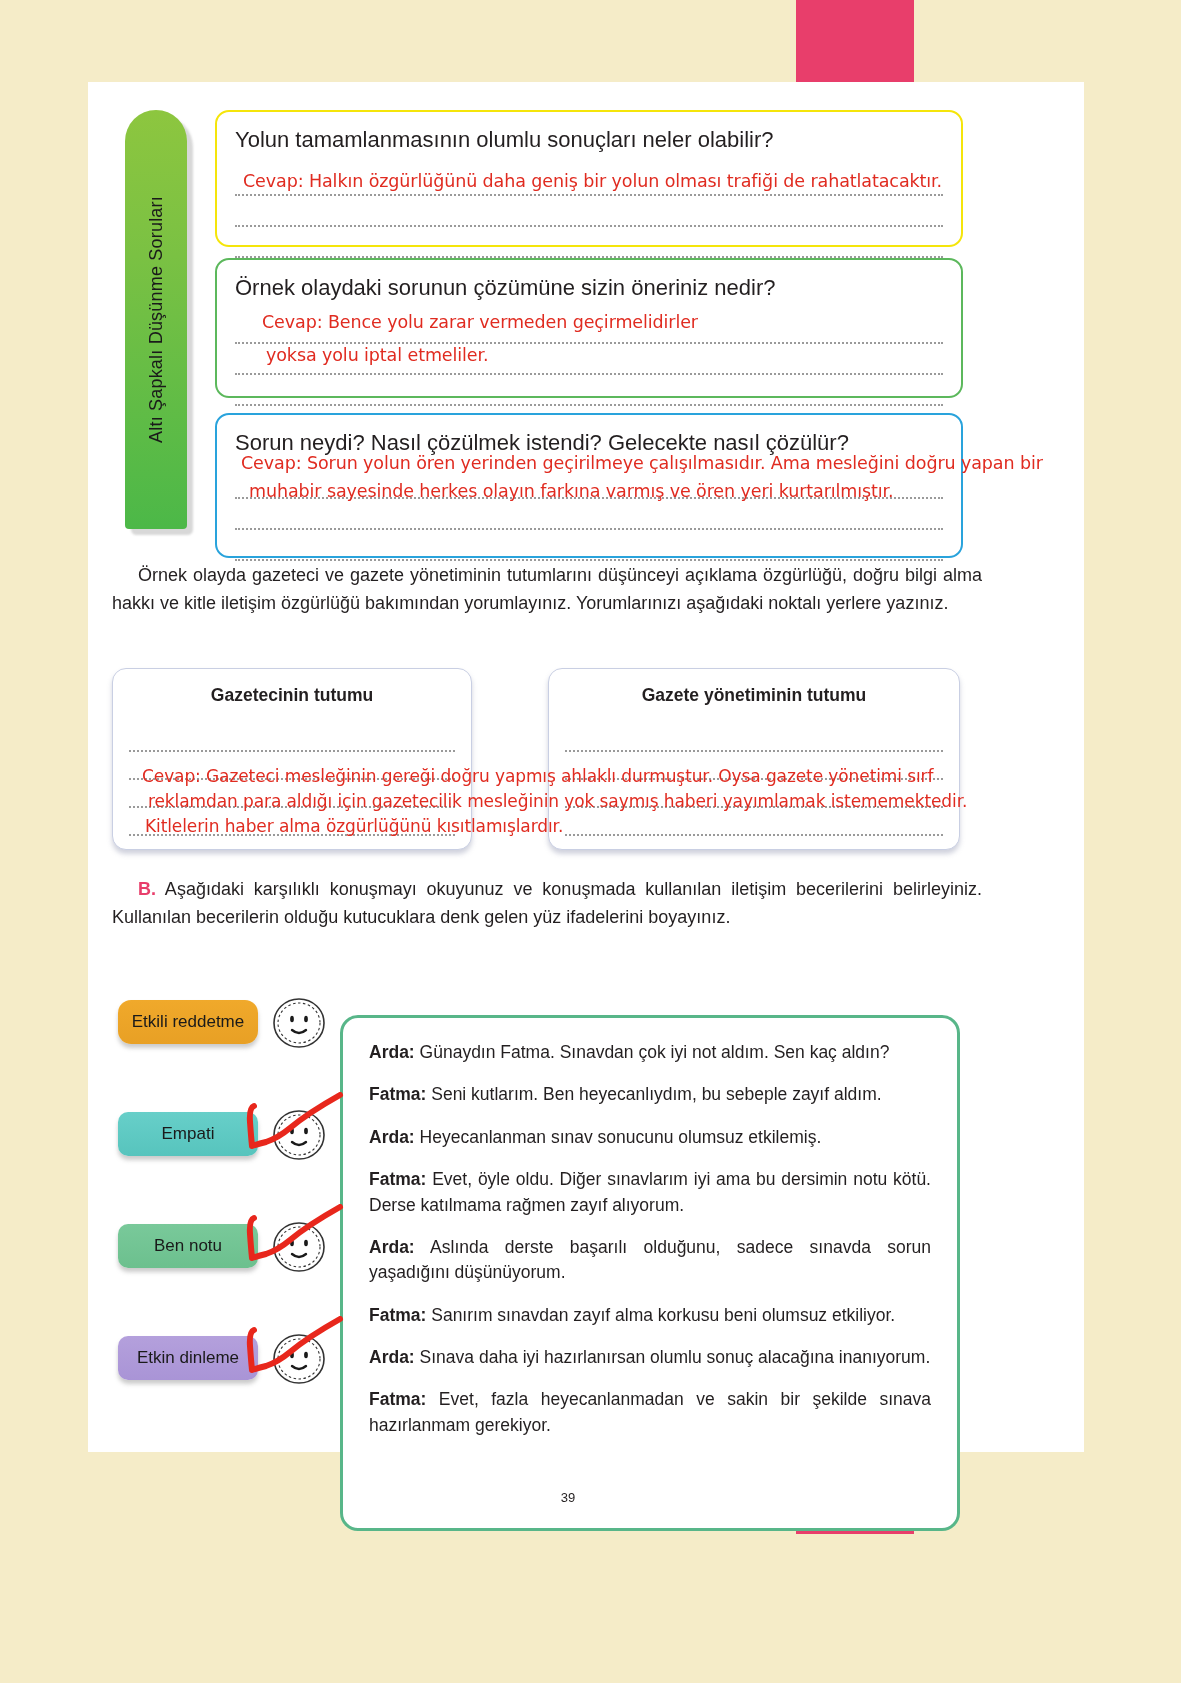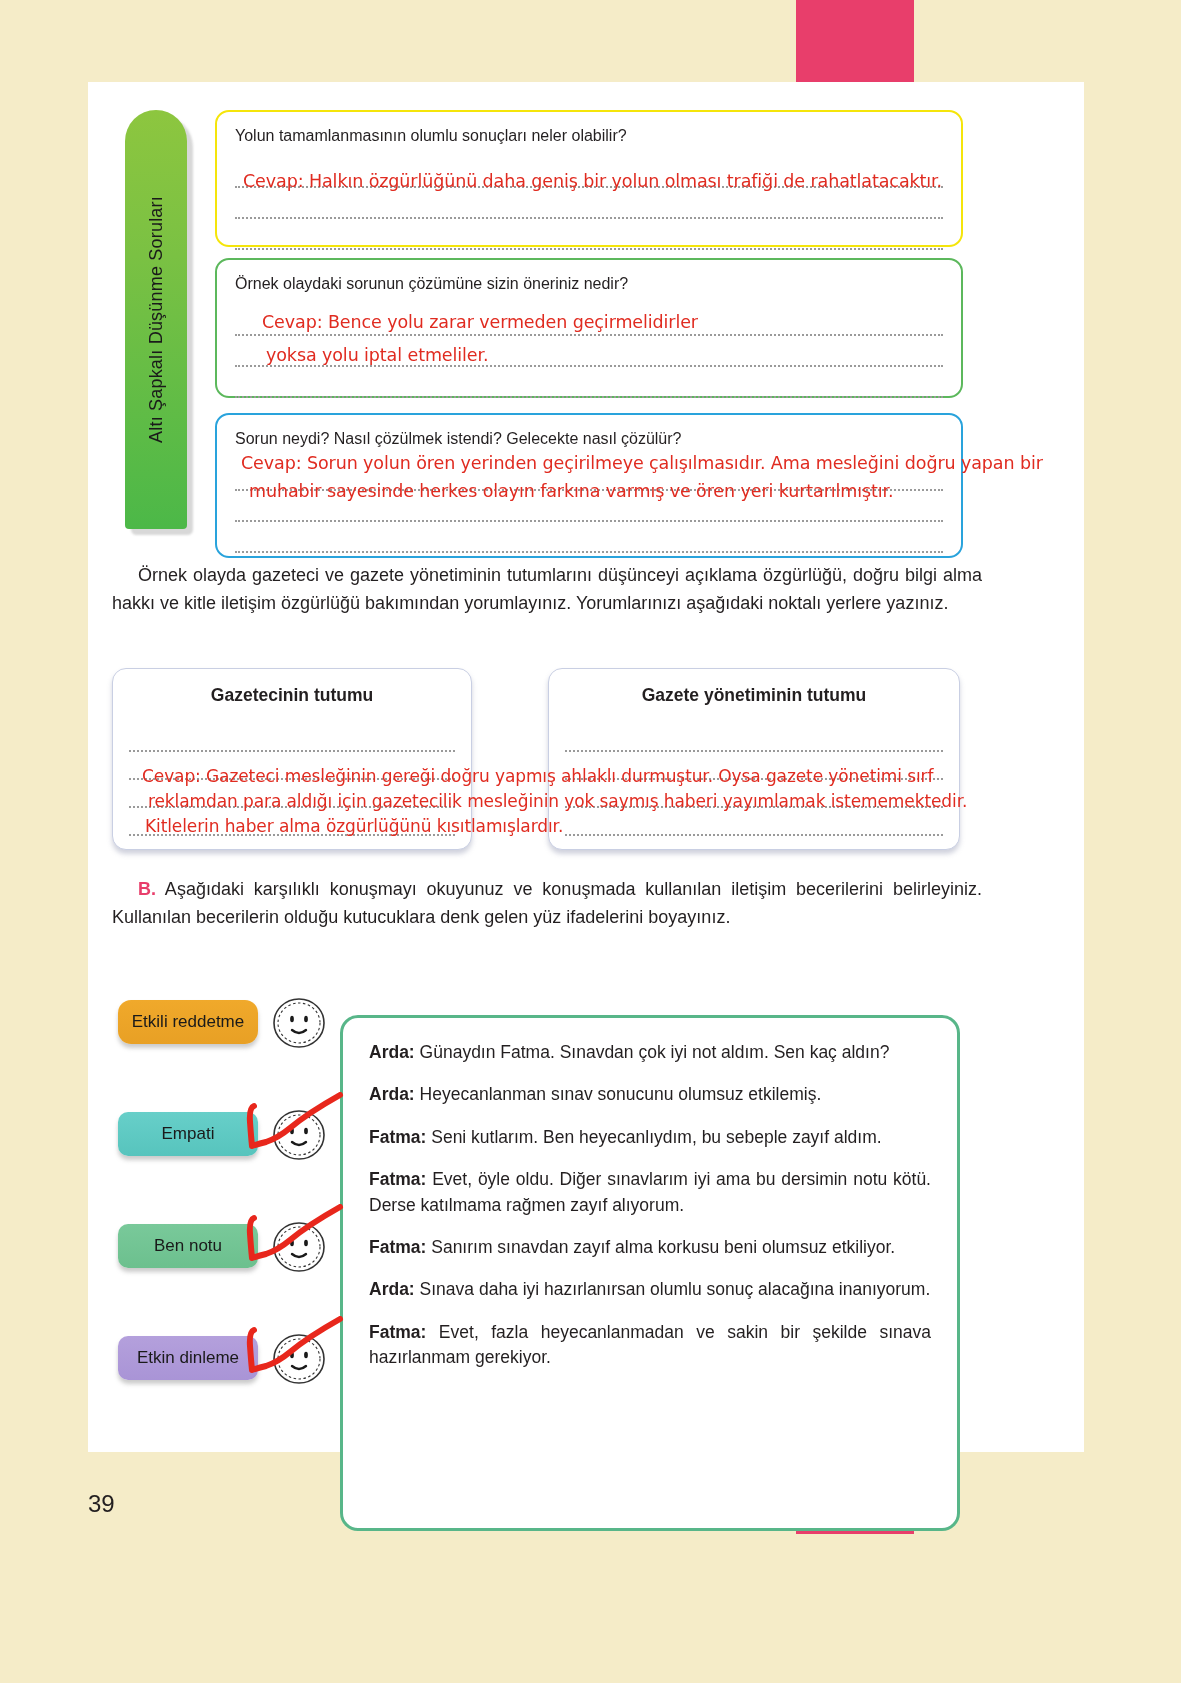--- a/index.html
+++ b/index.html
@@ -18,22 +18,22 @@
   }
   .pink-bottom {
     position:absolute; left:796px; top:1452px; width:118px; height:82px;
     background:#e83e6b;
   }
   .page {
     position:absolute; left:88px; top:82px; width:996px; height:1370px;
     background:#ffffff;
   }
   .page-number {
-    position:absolute; left:88px; top:1490px; width:996px;
-    font-size:24px; color:#231f20;
+    position:absolute; left:70px; top:1490px; width:996px;
+    text-align:center; font-size:13px; color:#231f20;
   }
 
   
   .vtab-wrap {
     position:absolute; left:125px; top:110px; width:68px; height:425px;
   }
   .vtab-shadow {
     position:absolute; left:6px; top:6px; width:62px; height:419px;
     background:#d8d8d8; border-radius:34px 34px 6px 6px;
     filter: blur(1px);
@@ -57,21 +57,21 @@
     position:absolute;
     background:#fff;
     border-radius:14px;
     padding:14px 18px 10px 18px;
   }
   .qbox.yellow { border:2.5px solid #f5e50a; left:215px; top:110px; width:748px; height:137px; }
   .qbox.green  { border:2.5px solid #5cb85c; left:215px; top:258px; width:748px; height:140px; }
   .qbox.blue   { border:2.5px solid #29a3dc; left:215px; top:413px; width:748px; height:145px; }
 
   .q-text {
-    font-size:16px; color:#231f20; margin:0 0 14px 0; line-height:1.3;
+    font-size:22px; color:#231f20; margin:0 0 14px 0; line-height:1.3;
   }
   .dots {
     height:2px;
     border-bottom:2.5px dotted #9a9a9a;
     margin:0 0 0 0;
   }
   .dotrow { height:31px; position:relative; }
   .dotrow .dots { position:absolute; left:0; right:0; bottom:4px; }
 
   
@@ -319,21 +319,22 @@
   </svg>
 </div>
 <div class="scribble s4">
   <svg width="110" height="75" viewBox="0 0 110 75">
     <path d="M16 14 q-5 2 -4 16 q1 14 2 24 q6 -2 14 -4 q12 -4 24 -14 q18 -15 50 -33" stroke="#e8271c" stroke-width="6" fill="none" stroke-linecap="round" stroke-linejoin="round"></path>
   </svg>
 </div>
 
 <div class="dlgbox">
   <p class="dlg-line"><span class="spk">Arda:</span><span> Günaydın Fatma. Sınavdan çok iyi not aldım. Sen kaç aldın?</span></p>
+  <p class="dlg-line"><span class="spk">Fatma:</span><span> Seni kutlarım. Ben heyecanlıydım, bu sebeple zayıf aldım.</span></p>
   <p class="dlg-line"><span class="spk">Arda:</span><span> Heyecanlanman sınav sonucunu olumsuz etkilemiş.</span></p>
-  <p class="dlg-line"><span class="spk">Fatma:</span><span> Seni kutlarım. Ben heyecanlıydım, bu sebeple zayıf aldım.</span></p>
   <p class="dlg-line"><span class="spk">Fatma:</span><span> Evet, öyle oldu. Diğer sınavlarım iyi ama bu dersimin notu kötü. Derse katılmama rağmen zayıf alıyorum.</span></p>
+  <p class="dlg-line"><span class="spk">Arda:</span><span> Aslında derste başarılı olduğunu, sadece sınavda sorun yaşadığını düşünüyorum.</span></p>
   <p class="dlg-line"><span class="spk">Fatma:</span><span> Sanırım sınavdan zayıf alma korkusu beni olumsuz etkiliyor.</span></p>
   <p class="dlg-line"><span class="spk">Arda:</span><span> Sınava daha iyi hazırlanırsan olumlu sonuç alacağına inanıyorum.</span></p>
   <p class="dlg-line"><span class="spk">Fatma:</span><span> Evet, fazla heyecanlanmadan ve sakin bir şekilde sınava hazırlanmam gerekiyor.</span></p>
 </div>
 
 <div class="page-number">39</div>
 
 </body></html>

